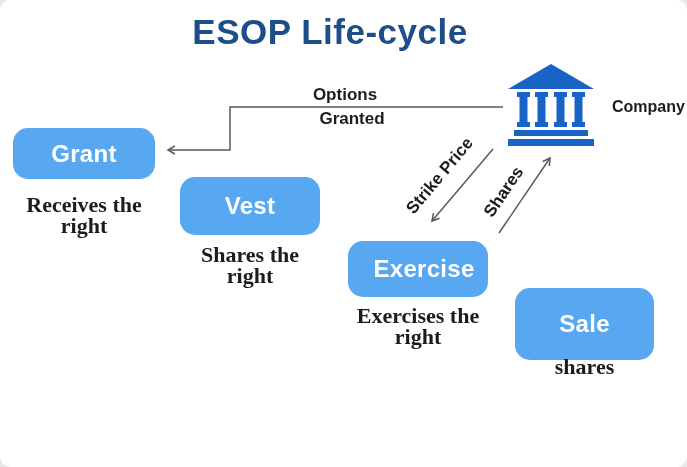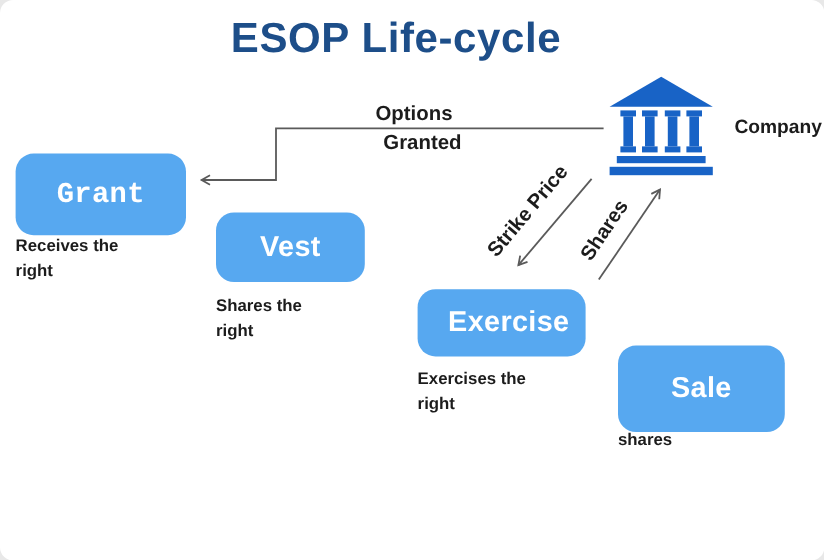--- a/index.html
+++ b/index.html
@@ -16,27 +16,27 @@
     position:absolute;left:0;top:12px;width:660px;text-align:center;
     font-size:35px;font-weight:bold;color:var(--title);letter-spacing:0.5px;
   }
   .lines{position:absolute;left:0;top:0;width:687px;height:467px;}
   .lines path{stroke:var(--line);stroke-width:1.5;fill:none;}
   .stage-box{
     position:absolute;background:var(--box);border-radius:15px;
     display:flex;align-items:center;justify-content:center;
     color:var(--box-text);font-size:24px;font-weight:bold;letter-spacing:0.3px;
   }
-  .box-grant{left:13px;top:128px;width:142px;height:68px;font-family:Liberation Mono, monospace;}
-  .box-vest{left:180px;top:177px;width:124px;height:58px;}
+  .box-grant{left:13px;top:128px;width:142px;height:51px;}
+  .box-vest{left:180px;top:177px;width:140px;height:58px;}
   .box-exercise{left:348px;top:241px;width:140px;height:56px;padding-left:12px;}
   .box-sale{left:515px;top:288px;width:139px;height:72px;}
   .caption{
-    position:absolute;color:var(--text);
-    font-size:14px;font-weight:bold;line-height:21px;
+    position:absolute;text-align:center;color:var(--text);
+    font-size:22px;font-weight:bold;line-height:21px;font-family:Liberation Serif, serif;
   }
   .cap-grant{left:13px;top:194px;width:142px;}
   .cap-vest{left:180px;top:244px;width:140px;}
   .cap-exercise{left:348px;top:305px;width:140px;}
   .cap-sale{left:515px;top:356px;width:139px;}
   .company-icon{position:absolute;left:506px;top:63px;width:90px;height:84px;color:var(--icon);}
   .company-icon svg{display:block;width:100%;height:100%;}
   .company-label{
     position:absolute;left:612px;top:98px;width:90px;
     font-size:16px;font-weight:bold;color:var(--text);

